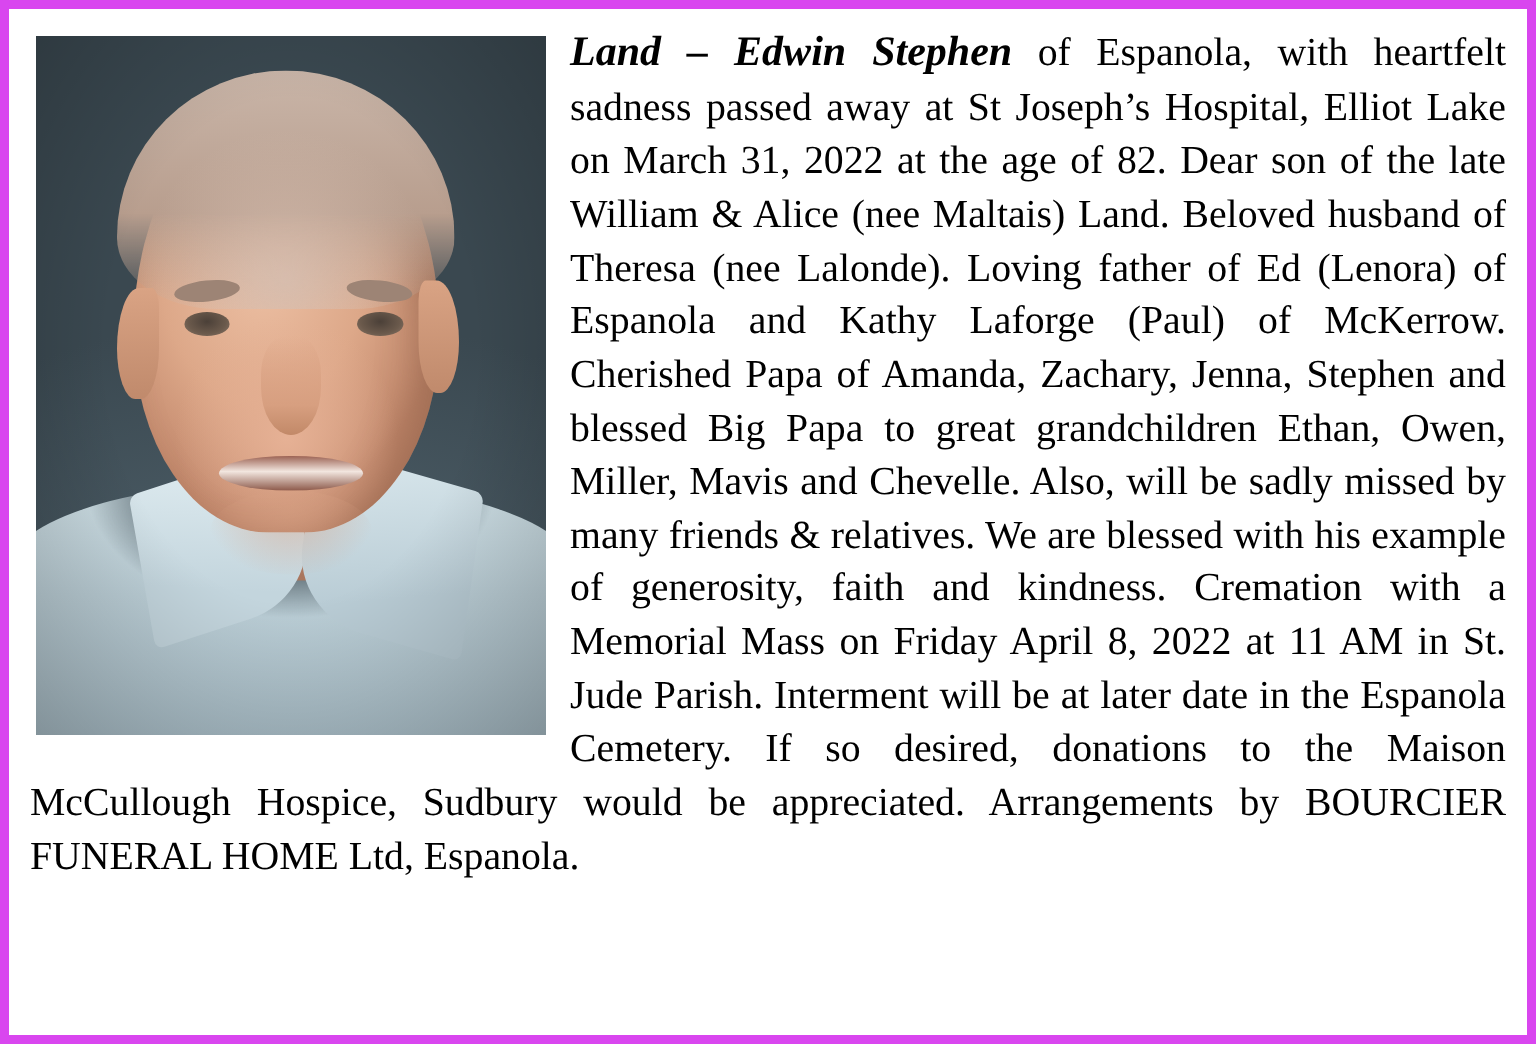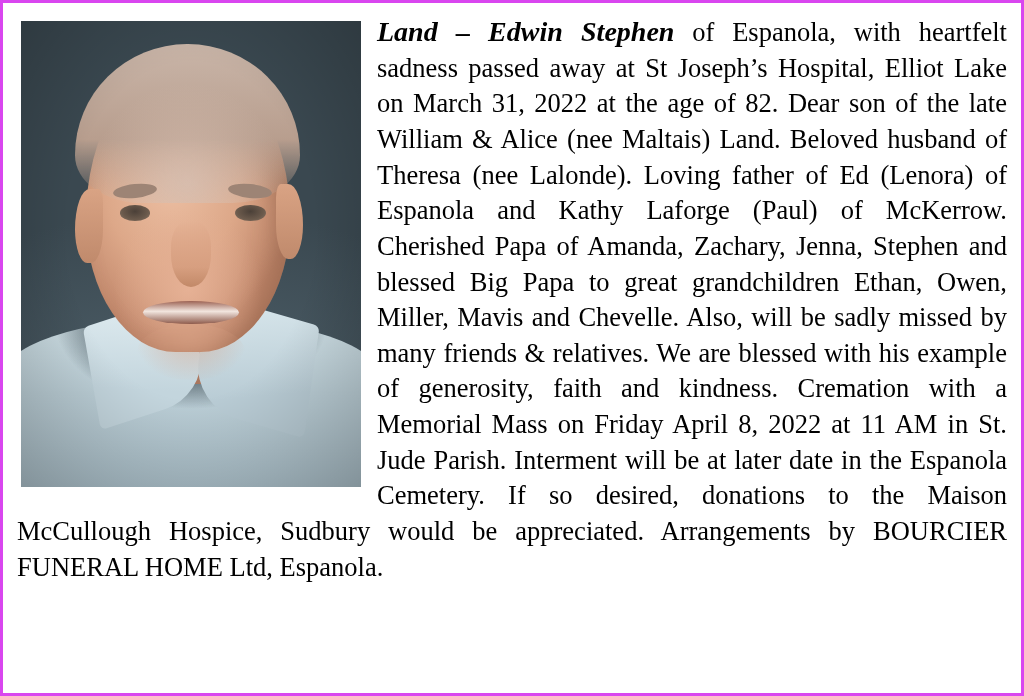--- a/index.html
+++ b/index.html
@@ -11,21 +11,21 @@
     width: 1024px;
     height: 696px;
     overflow: hidden;
     font-family: "Liberation Serif", serif;
   }
   #obituary-card {
     position: relative;
     width: 1024px;
     height: 696px;
     box-sizing: border-box;
-    border: 3px solid #d946ef;
+    border: 6px solid #d946ef;
     background: #ffffff;
     padding: 10px 14px 6px 14px;
   }
   #portrait {
     float: left;
     width: 340px;
     height: 466px;
     margin: 8px 16px 4px 4px;
     position: relative;
     overflow: hidden;

